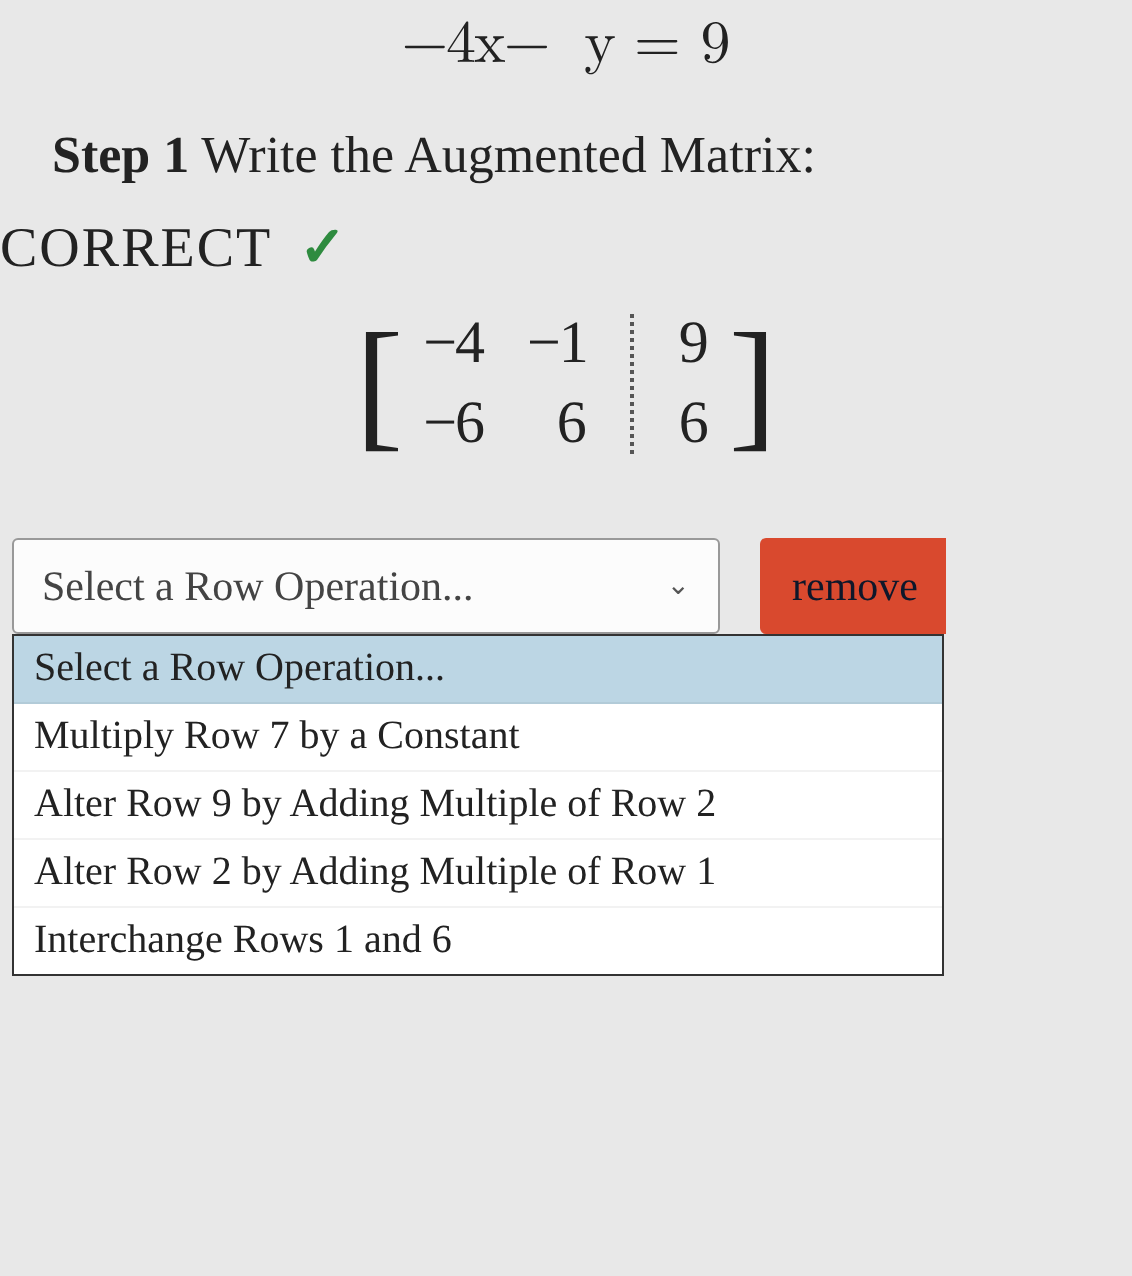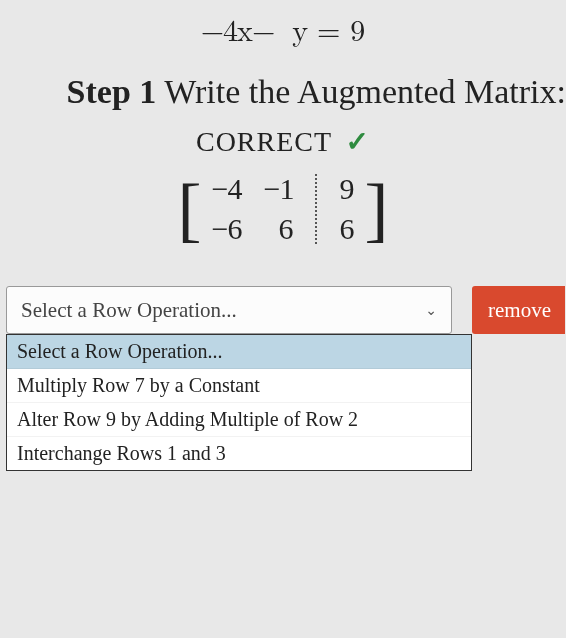--- a/index.html
+++ b/index.html
@@ -7,35 +7,33 @@
     width: 566px;
     height: 638px;
     background: #e8e8e8;
     font-family: Georgia, 'Times New Roman', serif;
     color: #222;
     overflow: hidden;
     position: relative;
   }
   .equations {
     text-align: center;
-    margin-top: 10px;
     font-size: 30px;
     line-height: 1.5;
     font-family: 'Latin Modern Math', Georgia, serif;
   }
   .eqrow { display: inline-block; white-space: pre; }
   .step-line {
-    text-align: right;
+    text-align: left;
     margin-top: 18px;
-    font-size: 34px;
+    font-size: 26px;
     padding-left: 26px;
   }
   .step-line .bold { font-weight: bold; }
   .correct-line {
-    text-align: center;
     margin-top: 14px;
     font-size: 28px;
     letter-spacing: 1px;
   }
   .check {
     color: #2e8b3f;
     font-weight: bold;
     margin-left: 6px;
   }
   .matrix-wrap {
@@ -74,21 +72,21 @@
   }
   .controls-row {
     display: flex;
     align-items: stretch;
     margin-top: 40px;
     gap: 20px;
     padding-left: 6px;
   }
   .select-box {
     position: relative;
-    width: 446px;
+    width: 354px;
   }
   .select-closed {
     width: 100%;
     height: 48px;
     border: 1.5px solid #999;
     border-radius: 3px;
     background: #fcfcfc;
     font-family: Georgia, serif;
     font-size: 21px;
     color: #444;
@@ -97,21 +95,21 @@
     align-items: center;
     justify-content: space-between;
     cursor: pointer;
   }
   .chev {
     font-size: 14px;
     color: #555;
   }
   .remove-btn {
     background: #d9492e;
-    color: #ffffff;
+    color: #0f172a;
     font-family: Georgia, serif;
     font-size: 21px;
     border: none;
     padding: 0 14px 0 16px;
     height: 48px;
     border-radius: 3px 0 0 3px;
     cursor: pointer;
   }
   .dropdown {
     position: absolute;
@@ -179,17 +177,18 @@
 <div class="controls-row">
   <div class="select-box">
     <div class="select-closed">
       <span>Select a Row Operation...</span>
       <span class="chev">⌄</span>
     </div>
     <div class="dropdown">
       <div class="dropdown-item highlight">Select a Row Operation...</div>
       <div class="dropdown-item">Multiply Row 7 by a Constant</div>
       <div class="dropdown-item">Alter Row 9 by Adding Multiple of Row 2</div>
-      <div class="dropdown-item">Interchange Rows 1 and 3</div>
+      <div class="dropdown-item">Alter Row 2 by Adding Multiple of Row 1</div>
+      <div class="dropdown-item">Interchange Rows 1 and 6</div>
     </div>
   </div>
   <button class="remove-btn">remove</button>
 </div>
 
 </body></html>

